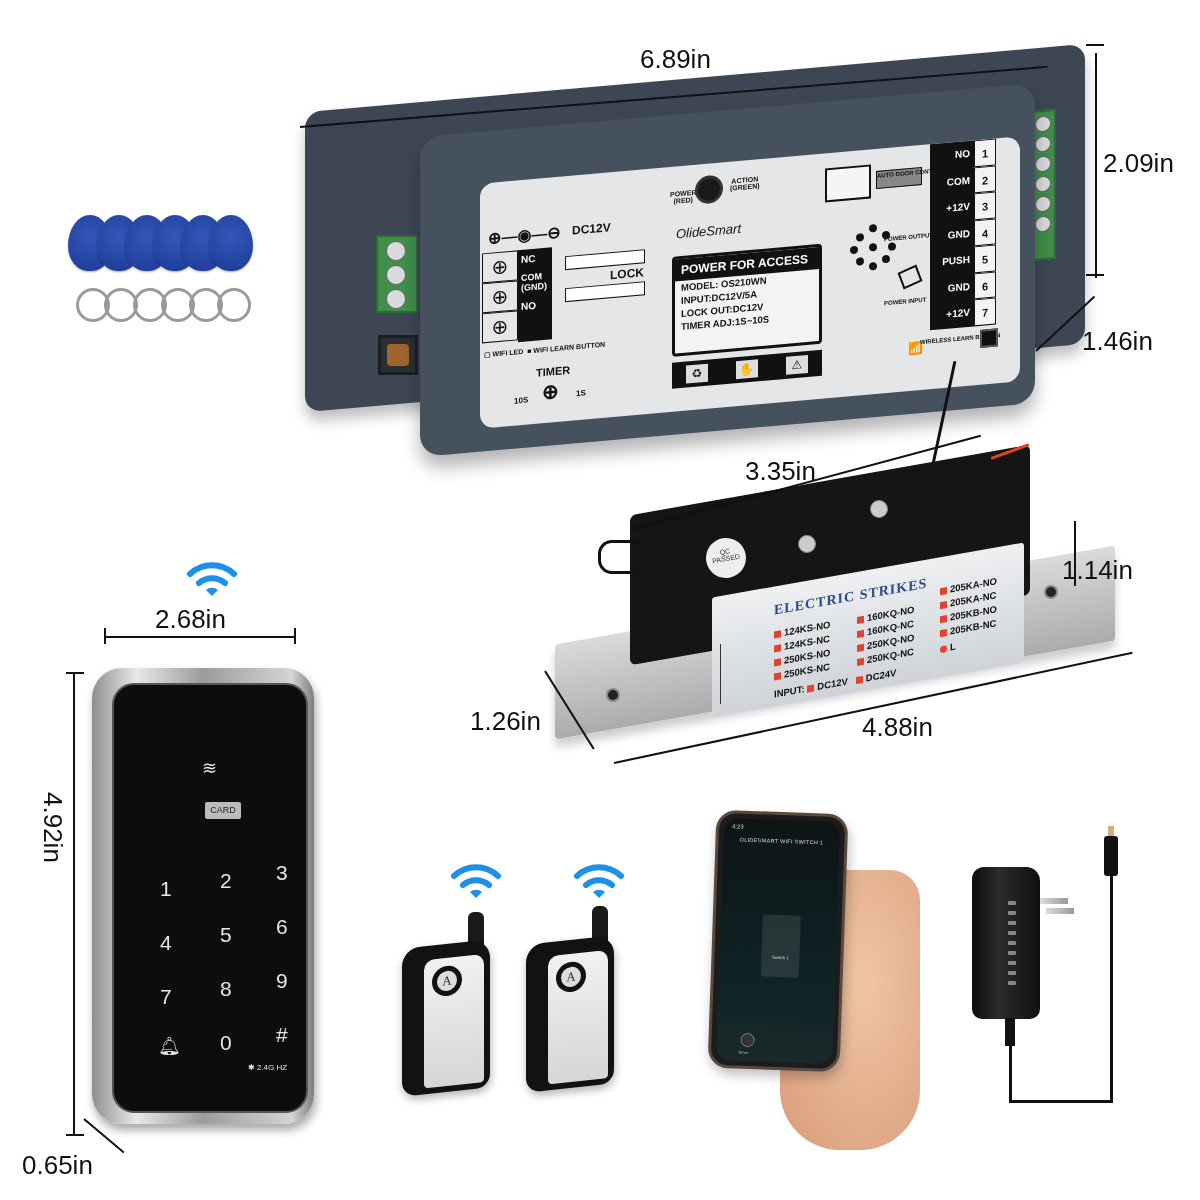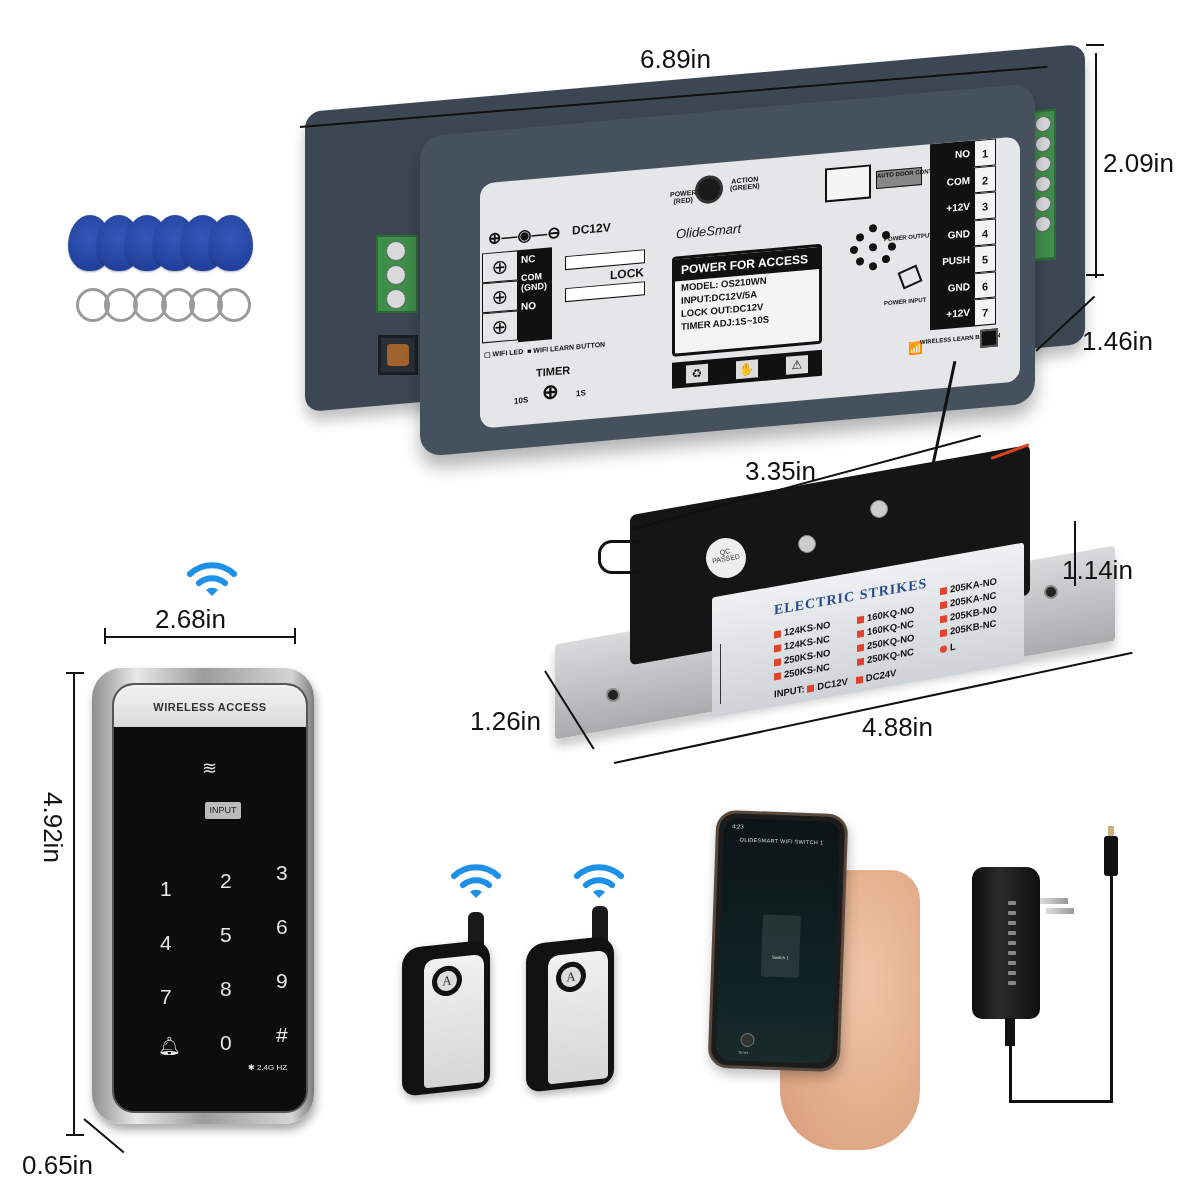--- a/index.html
+++ b/index.html
@@ -282,23 +282,22 @@
 <div class="dim-line" style="left:74px;top:672px;width:462px;transform:rotate(90deg)"></div>
 <div class="tick" style="left:66px;top:672px;width:18px;height:2px"></div>
 <div class="tick" style="left:66px;top:1134px;width:18px;height:2px"></div>
 <div class="dim-label" style="left:8px;top:812px;transform:rotate(90deg);transform-origin:40px 20px">4.92in</div>
 <div class="dim-line" style="left:84px;top:1118px;width:52px;transform:rotate(40deg)"></div>
 <div class="dim-label" style="left:22px;top:1150px">0.65in</div>
 
 <div>
   <div class="abs kp-shell"></div>
   <div class="abs kp-face">
-    <div class="kp-top">WIRELESS ACCESS</div>
     <div class="kp-key" style="left:88px;top:72px;font-size:18px">≋</div>
-    <div class="card-ic">INPUT</div>
+    <div class="card-ic">CARD</div>
     <div class="kp-key" style="left:46px;top:192px">1</div>
     <div class="kp-key" style="left:106px;top:184px">2</div>
     <div class="kp-key" style="left:162px;top:176px">3</div>
     <div class="kp-key" style="left:46px;top:246px">4</div>
     <div class="kp-key" style="left:106px;top:238px">5</div>
     <div class="kp-key" style="left:162px;top:230px">6</div>
     <div class="kp-key" style="left:46px;top:300px">7</div>
     <div class="kp-key" style="left:106px;top:292px">8</div>
     <div class="kp-key" style="left:162px;top:284px">9</div>
     <div class="kp-key" style="left:44px;top:350px;font-size:18px">🔔︎</div>

